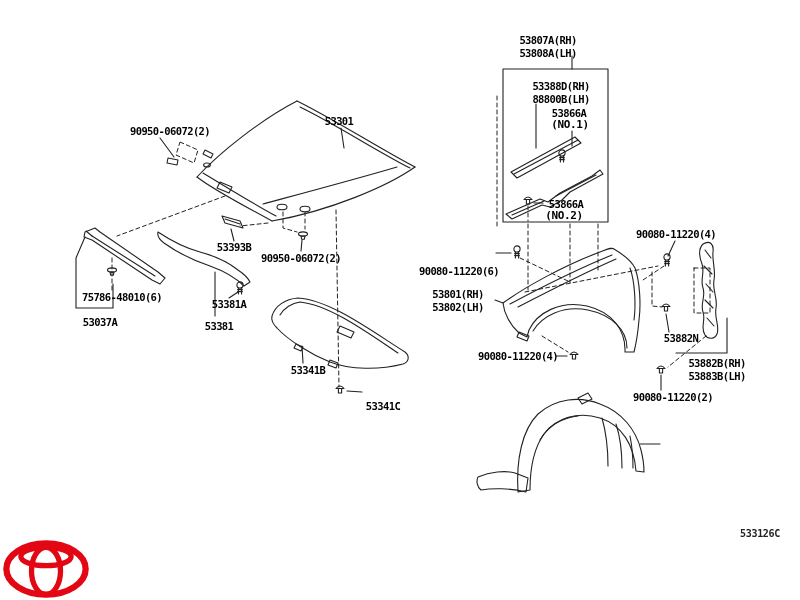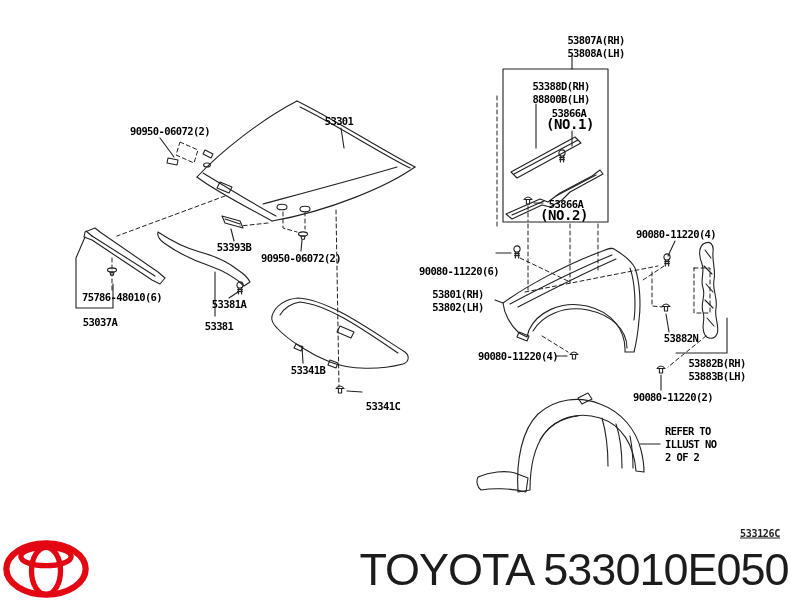--- a/index.html
+++ b/index.html
@@ -3,24 +3,24 @@
 <meta charset="utf-8">
 <style>
   html,body{margin:0;padding:0;}
   body{width:800px;height:600px;background:#ffffff;position:relative;overflow:hidden;
        font-family:"DejaVu Sans Mono",monospace;}
   .stage{position:absolute;inset:0;}
   svg.art{position:absolute;left:0;top:0;}
   .lbl{position:absolute;transform:translate(-50%,-50%);
        font:bold 10.5px "DejaVu Sans Mono",monospace;letter-spacing:-0.6px;
        color:#000;white-space:pre-line;text-align:center;line-height:1.22;}
-  .lbl.sm{font-size:14px;letter-spacing:-0.4px;text-align:right;}
+  .lbl.sm{font-size:11px;letter-spacing:-0.4px;text-align:right;}
   .lbl.left{transform:translate(0,-50%);text-align:left;}
   .figcode{position:absolute;transform:translate(-50%,-50%);
-       font:bold 10px "DejaVu Sans Mono",monospace;color:#222;letter-spacing:-0.3px;text-decoration:underline;}
+       font:bold 10px "DejaVu Sans Mono",monospace;color:#222;letter-spacing:-0.3px;}
   .footer{position:absolute;left:0;top:536px;width:800px;height:64px;}
   .logo{position:absolute;left:2px;top:4px;}
   .brand-line{position:absolute;left:574px;top:8px;transform:translateX(-50%);
        font-family:"Liberation Sans",sans-serif;font-size:45px;letter-spacing:-1px;
        color:#1c1c1c;white-space:nowrap;}
 </style>
 </head>
 <body>
 
 <div class="stage">
@@ -174,47 +174,40 @@
   <div class="lbl" style="left:170px;top:131px">90950-06072(2)</div>
   <div class="lbl" style="left:339px;top:121px">53301</div>
   <div class="lbl" style="left:234px;top:247px">53393B</div>
   <div class="lbl" style="left:301px;top:258px">90950-06072(2)</div>
   <div class="lbl" style="left:122px;top:297px">75786-48010(6)</div>
   <div class="lbl" style="left:100px;top:322px">53037A</div>
   <div class="lbl" style="left:229px;top:304px">53381A</div>
   <div class="lbl" style="left:219px;top:326px">53381</div>
   <div class="lbl" style="left:308px;top:370px">53341B</div>
   <div class="lbl" style="left:383px;top:406px">53341C</div>
-  <div class="lbl" style="left:596px;top:47px">53807A(RH)
+  <div class="lbl" style="left:548px;top:47px">53807A(RH)
 53808A(LH)</div>
   <div class="lbl" style="left:561px;top:93px">53388D(RH)
 88800B(LH)</div>
   <div class="lbl" style="left:569px;top:113px">53866A</div>
   <div class="lbl sm" style="left:570px;top:125px">(NO.1)</div>
   <div class="lbl" style="left:566px;top:204px">53866A</div>
   <div class="lbl sm" style="left:564px;top:216px">(NO.2)</div>
   <div class="lbl" style="left:459px;top:271px">90080-11220(6)</div>
   <div class="lbl" style="left:458px;top:301px">53801(RH)
 53802(LH)</div>
   <div class="lbl" style="left:676px;top:234px">90080-11220(4)</div>
   <div class="lbl" style="left:681px;top:338px">53882N</div>
   <div class="lbl" style="left:717px;top:370px">53882B(RH)
 53883B(LH)</div>
   <div class="lbl" style="left:673px;top:397px">90080-11220(2)</div>
   <div class="lbl" style="left:518px;top:356px">90080-11220(4)</div>
-  <div class="lbl left" style="left:665px;top:444px">REFER TO
-ILLUST NO
-2 OF 2</div>
   <div class="figcode" style="left:760px;top:533px">533126C</div>
 
   <div class="footer">
     <svg class="logo" width="88" height="58" viewBox="0 0 90 60" fill="none">
       <ellipse cx="45" cy="30" rx="41" ry="26.5" stroke-width="6.5" stroke="#e30613"></ellipse>
       <ellipse cx="45" cy="32" rx="15" ry="24.5" stroke-width="5.5" stroke="#e30613"></ellipse>
       <ellipse cx="45" cy="17" rx="26" ry="9.5" stroke-width="5.5" stroke="#e30613"></ellipse>
     </svg>
-    <div class="brand-line">
-      <span>TOYOTA</span>
-      <span>533010E050</span>
-    </div>
   </div>
 
 </div>
 
 </body></html>

